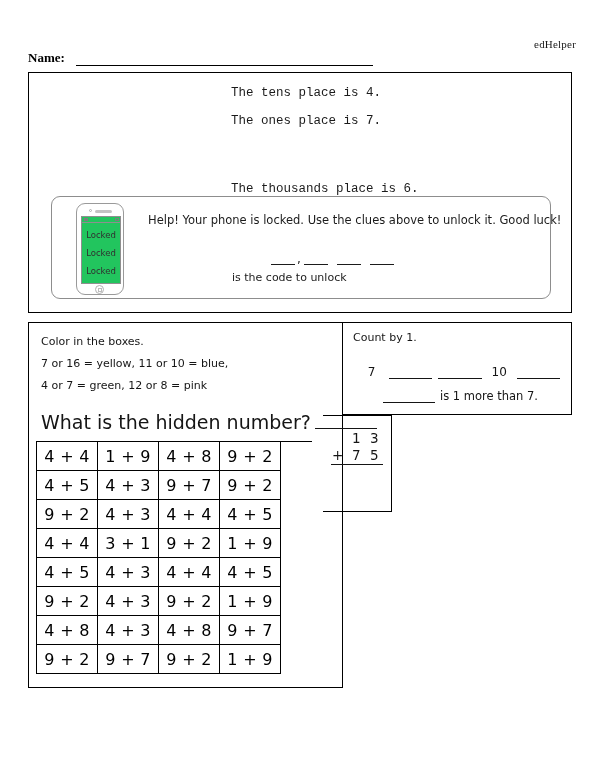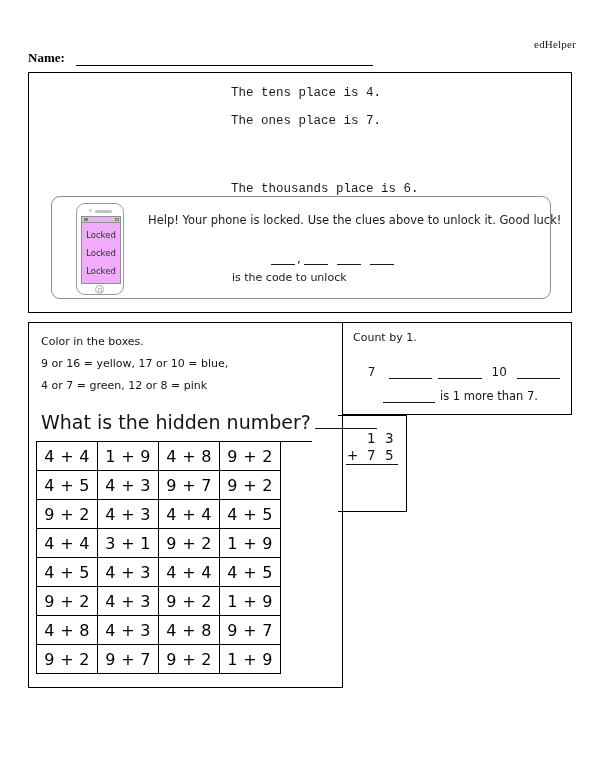--- a/index.html
+++ b/index.html
@@ -120,21 +120,21 @@
     border-radius: 2px;
   }
   #phone-screen {
     position: absolute;
     left: 4px;
     top: 12px;
     width: 40px;
     height: 68px;
     border: 1px solid #8f8f8f;
     box-sizing: border-box;
-    background: #f0abfc;
+    background: #22c55e;
   }
   #phone-titlebar {
     position: absolute;
     left: 0;
     top: 0;
     right: 0;
     height: 6px;
     border-bottom: 1px solid #8f8f8f;
     box-sizing: border-box;
   }
@@ -349,21 +349,21 @@
   }
   #count-sentence .lead-blank {
     width: 52px;
     border-bottom: 1.2px solid #151515;
     height: 12px;
     margin-right: 5px;
   }
 
   #problems-row {
     position: absolute;
-    left: 338px;
+    left: 323px;
     top: 415px;
     display: flex;
   }
   .problem-cell {
     width: 69px;
     height: 97px;
     border: 1px solid #000;
     border-left: none;
     box-sizing: border-box;
     position: relative;
@@ -448,21 +448,21 @@
         </div>
         <div id="code-caption">is the code to unlock</div>
       </div>
 
     </div>
   </div>
 
   <div id="left-panel">
     <div id="color-instructions">
       <div class="instr-line">Color in the boxes.</div>
-      <div class="instr-line">9 or 16 = yellow,  17 or 10 = blue,</div>
+      <div class="instr-line">7 or 16 = yellow,  11 or 10 = blue,</div>
       <div class="instr-line">4 or 7 = green,  12 or 8 = pink</div>
     </div>
 
     <div id="hidden-q">
       <span>What is the hidden number?</span><span class="blank-rule"></span>
     </div>
 
     <div id="math-grid">
       <div class="grid-row">
         <div class="grid-cell">4 + 4</div>

